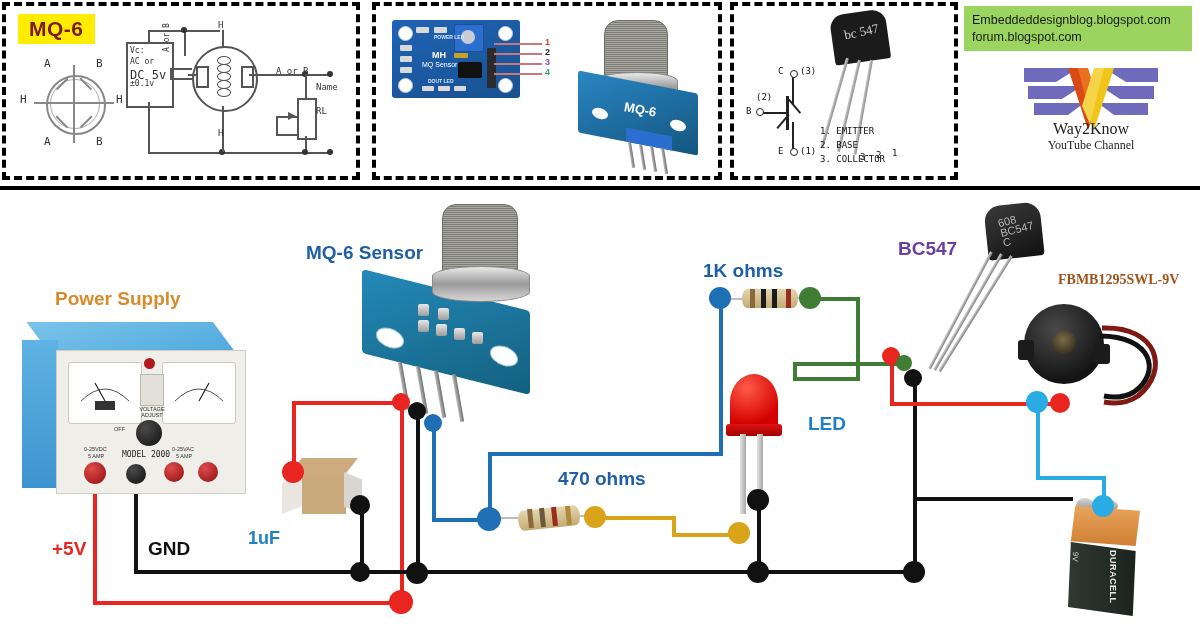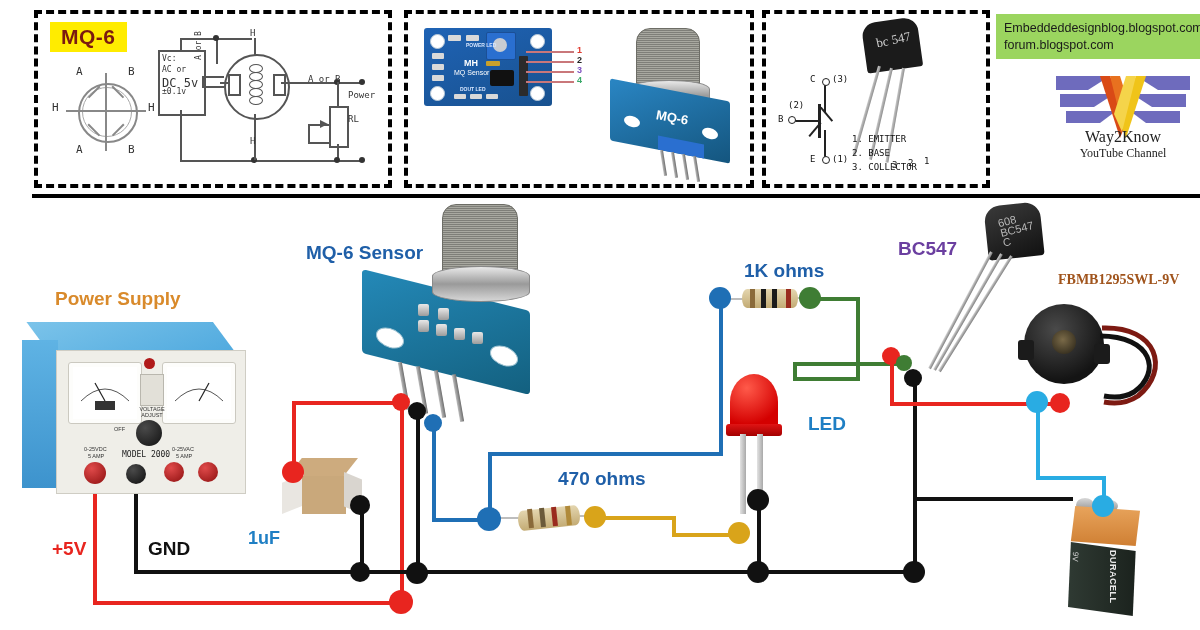--- a/index.html
+++ b/index.html
@@ -2,21 +2,21 @@
 <html><head>
 <meta charset="utf-8">
 <style>
   html,body{margin:0;padding:0;background:#fff;}
   body{width:1200px;height:630px;position:relative;overflow:hidden;
        font-family:"Liberation Sans",sans-serif;}
   #stage{position:absolute;left:0;top:0;width:1200px;height:630px;background:#fff;}
   .abs{position:absolute;}
 
   
-  .topstrip{position:absolute;left:0;top:8px;width:992px;height:190px;background:#fff;margin-left:32px;}
+  .topstrip{position:absolute;left:0;top:0;width:992px;height:190px;background:#fff;}
   .dashbox{position:absolute;border:4px dashed #000;box-sizing:border-box;}
 
   
   .mq6tag{position:absolute;left:18px;top:14px;background:#ffec00;color:#7b1a10;
           font-size:21px;font-weight:bold;padding:3px 11px;letter-spacing:.5px;}
 
   
   .ln{position:absolute;background:#555;}
   .lnh{height:2px;} .lnv{width:2px;}
   .dot{position:absolute;width:6px;height:6px;border-radius:50%;background:#333;}
@@ -191,21 +191,21 @@
       <div class="dot" style="left:178px;top:47px;"></div>
       <div class="ln lnv" style="left:181px;top:50px;height:24px;"></div>
       <div class="rl" style="left:173px;top:74px;width:16px;height:38px;"></div>
       <div class="ln lnv" style="left:181px;top:112px;height:16px;"></div>
       <div class="dot" style="left:178px;top:125px;"></div>
       <div class="abs" style="left:152px;top:92px;width:22px;height:1.5px;background:#555;"></div>
       <div class="abs" style="left:152px;top:92px;width:1.5px;height:18px;background:#555;"></div>
       <div class="abs" style="left:152px;top:110px;width:22px;height:1.5px;background:#555;"></div>
       <div class="abs" style="left:164px;top:88px;width:0;height:0;border-left:8px solid #555;border-top:4px solid transparent;border-bottom:4px solid transparent;"></div>
       <div class="sc-txt" style="left:192px;top:82px;font-size:9px;">RL</div>
-      <div class="sc-txt" style="left:192px;top:58px;font-size:9px;">Power</div>
+      <div class="sc-txt" style="left:192px;top:58px;font-size:9px;">Name</div>
       <div class="dot" style="left:203px;top:47px;"></div>
       <div class="dot" style="left:203px;top:125px;"></div>
     </div>
 
     <div class="dashbox" style="left:372px;top:2px;width:350px;height:178px;"></div>
 
     <div class="pcb" style="left:392px;top:20px;width:128px;height:78px;">
       <div class="pcbhole" style="left:6px;top:6px;width:13px;height:13px;"></div>
       <div class="pcbhole" style="left:106px;top:6px;width:13px;height:13px;"></div>
       <div class="pcbhole" style="left:6px;top:58px;width:13px;height:13px;"></div>
@@ -436,21 +436,21 @@
   <div class="abs" style="left:500px;top:500px;width:100px;height:36px;">
     <div class="res-lead" style="left:0;top:17px;width:20px;"></div>
     <div class="res-lead" style="left:78px;top:15px;width:22px;"></div>
     <div class="res-body" style="left:18px;top:8px;width:62px;height:20px;transform:rotate(-6deg);"></div>
     <div class="res-band" style="left:28px;top:9px;width:5px;height:19px;background:#8a6a3a;transform:rotate(-6deg);"></div>
     <div class="res-band" style="left:40px;top:8px;width:5px;height:19px;background:#6b5a3a;transform:rotate(-6deg);"></div>
     <div class="res-band" style="left:52px;top:7px;width:5px;height:19px;background:#9a2b1e;transform:rotate(-6deg);"></div>
     <div class="res-band" style="left:66px;top:6px;width:5px;height:19px;background:#b08a3a;transform:rotate(-6deg);"></div>
   </div>
 
-  <div class="label" style="left:744px;top:260px;font-size:19px;color:#1f5fa8;">1K ohms</div>
+  <div class="label" style="left:703px;top:260px;font-size:19px;color:#1f5fa8;">1K ohms</div>
   <div class="abs" style="left:730px;top:283px;width:82px;height:32px;">
     <div class="res-lead" style="left:0;top:15px;width:14px;"></div>
     <div class="res-lead" style="left:66px;top:14px;width:16px;"></div>
     <div class="res-body" style="left:12px;top:6px;width:56px;height:19px;"></div>
     <div class="res-band" style="left:20px;top:6px;width:5px;height:19px;background:#8a6a3a;"></div>
     <div class="res-band" style="left:31px;top:6px;width:5px;height:19px;background:#1b1b1b;"></div>
     <div class="res-band" style="left:42px;top:6px;width:5px;height:19px;background:#1b1b1b;"></div>
     <div class="res-band" style="left:56px;top:6px;width:5px;height:19px;background:#9a2b1e;"></div>
   </div>
 

